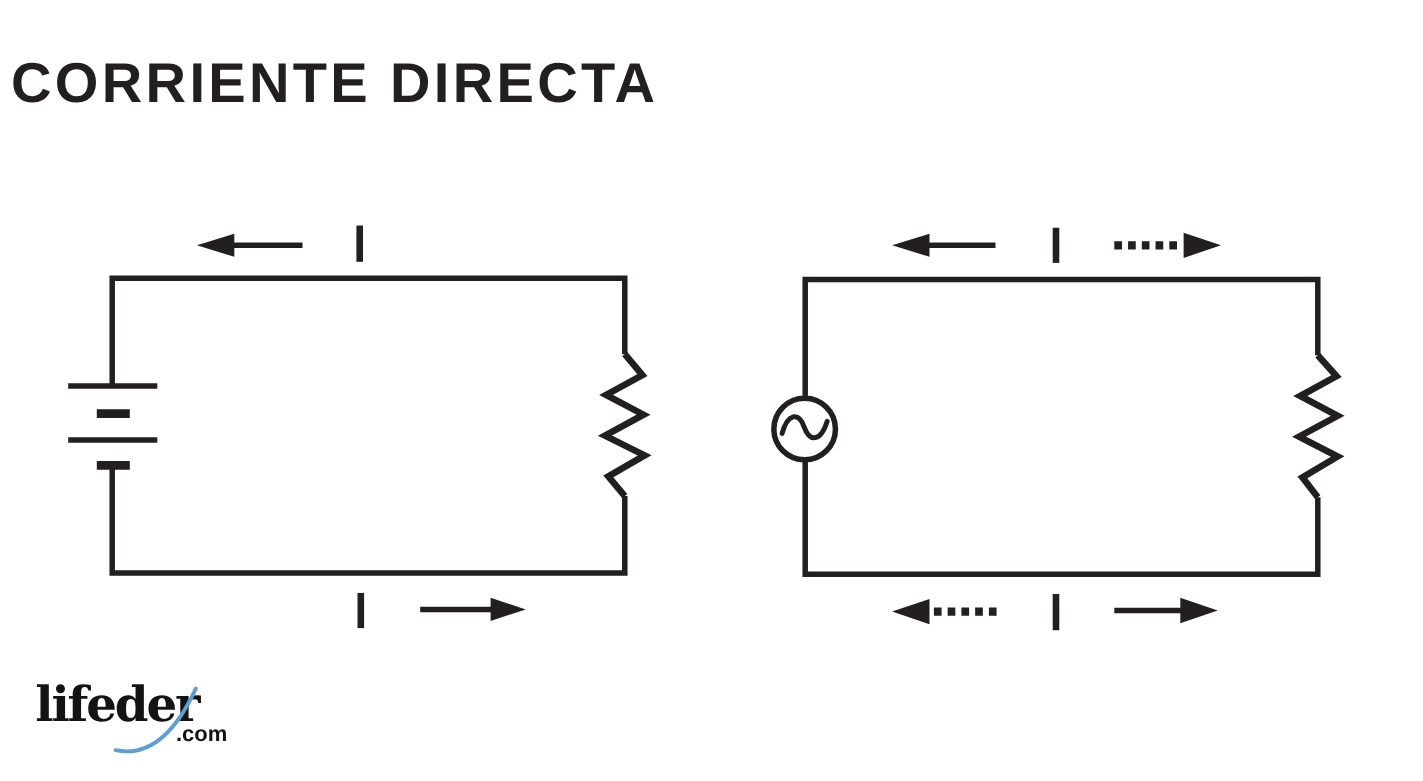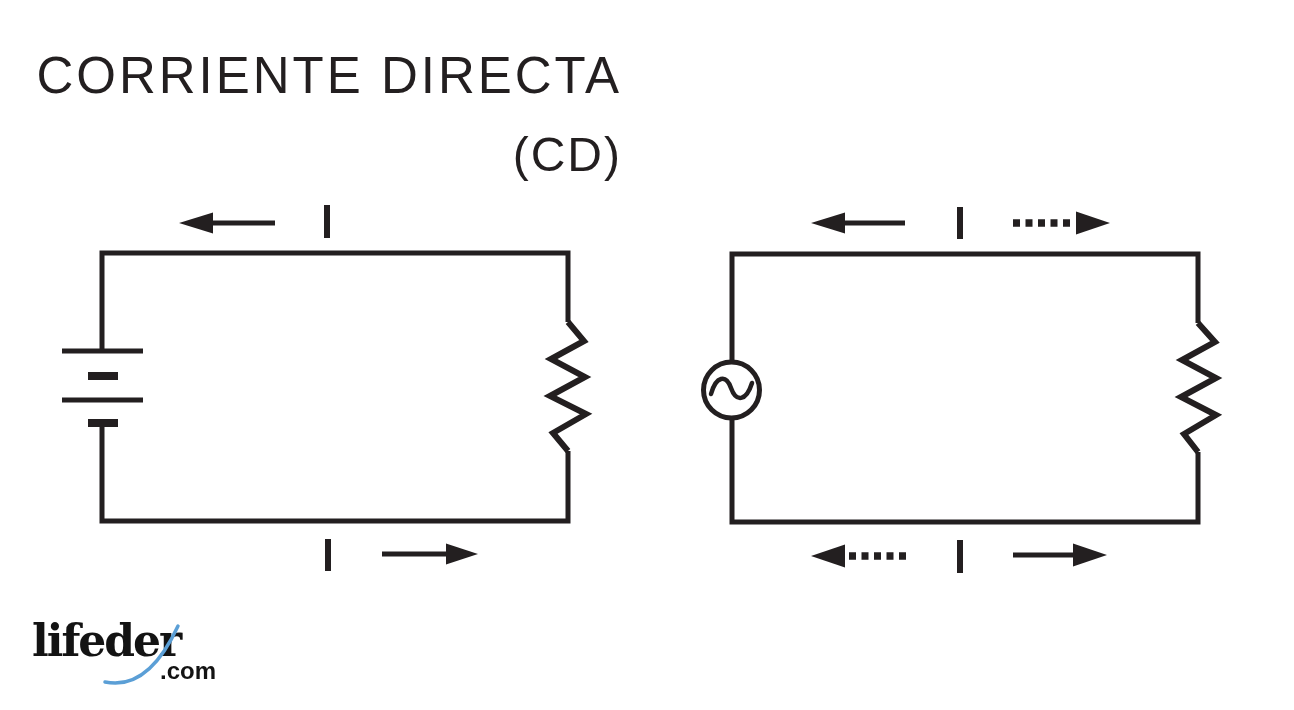--- a/index.html
+++ b/index.html
@@ -6,23 +6,23 @@
   body{background:#fff;}
   .canvas{
     position:relative;
     width:1294px;height:710px;
     background:var(--color-background,#fff);
     overflow:hidden;
     font-family:"Liberation Sans",sans-serif;
   }
   .title-block{
     position:absolute;top:50px;
-    text-align:right;
+    text-align:left;
     color:var(--color-line,#231f20);
-    font-weight:normal;
+    font-weight:bold;
   }
   .title-block.dc{left:10px;width:612px;}
   .title-block.ac{left:652px;width:616px;}
   .title-line{
     font-size:51px;
     letter-spacing:3px;
     line-height:1.0;
     white-space:nowrap;
   }
   .subtitle-line{
@@ -39,31 +39,30 @@
   }
   .logo-word{
     position:absolute;left:2px;top:2px;
     font-family:"DejaVu Serif",serif;
     font-weight:bold;font-size:44px;letter-spacing:-2px;
   }
   .logo-swoosh{position:absolute;left:0;top:0;}
   .logo-tld{
     position:absolute;left:130px;top:44px;
     font-family:"Liberation Sans",sans-serif;
-    font-weight:bold;font-size:24px;letter-spacing:0px;
+    font-weight:bold;font-size:20px;letter-spacing:0px;
   }
 </style>
 </head>
 <body>
 
 <div class="canvas">
 
   <div class="title-block dc">
     <div class="title-line">CORRIENTE DIRECTA</div>
-    <div class="subtitle-line">(CD)</div>
   </div>
 
   <svg class="circuit dc-svg" width="545" height="395" viewBox="55 195 545 395" fill="none">
 
     <g>
       <path d="M275,223 L211,223" stroke="currentColor" stroke-width="5"></path>
       <polygon points="179,223 213,212.5 213,233.5" fill="currentColor"></polygon>
     </g>
 
     <line x1="327" y1="205" x2="327" y2="238" stroke="currentColor" stroke-width="6"></line>

